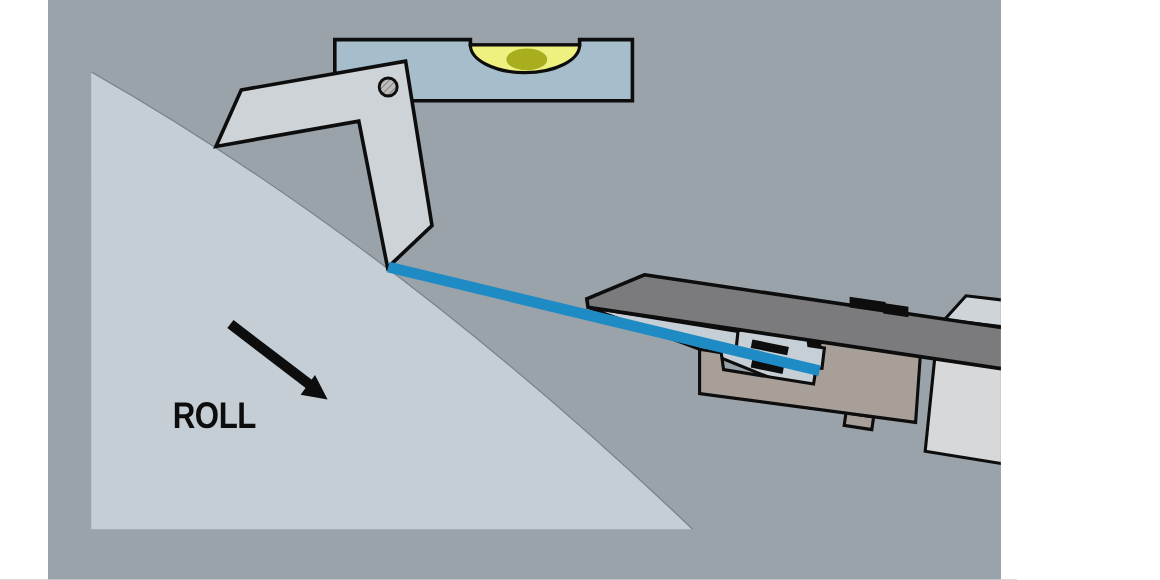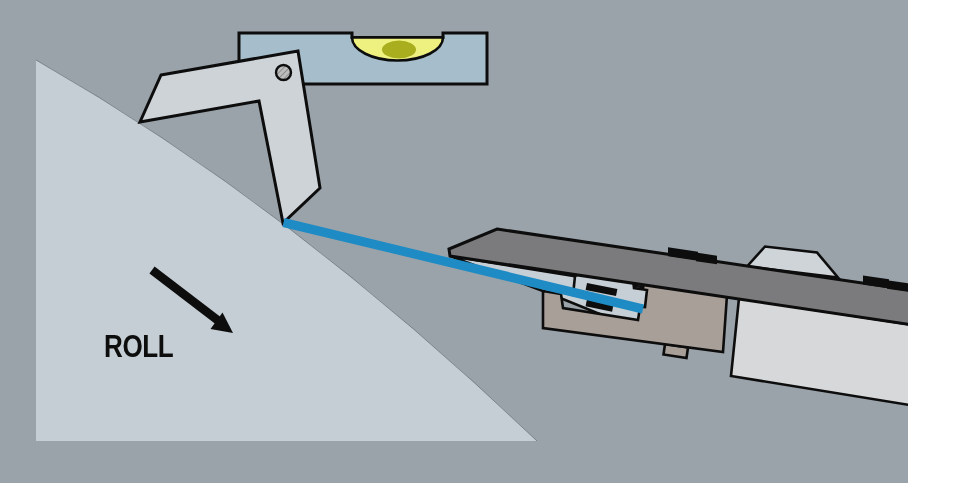--- a/index.html
+++ b/index.html
@@ -1,21 +1,22 @@
 <!DOCTYPE html>
 <html><head>
 <meta charset="utf-8">
 <style>
   html,body{margin:0;padding:0;}
   body{font-family:"Liberation Sans", sans-serif;}
   #stage{
     position:relative;
-    width:908px;height:483px;
+    width:794px;height:483px;
     overflow:hidden;
     background:#9aa3aa;
+    margin-left:40px;
   }
   #diagram-svg{position:absolute;left:0;top:0;}
   .roll-label{
     position:absolute;
     left:104px;top:329px;
     font-size:31px;
     font-weight:700;
     letter-spacing:-0.5px;
     color:#0d0d0d;
     transform:scaleX(0.84);

